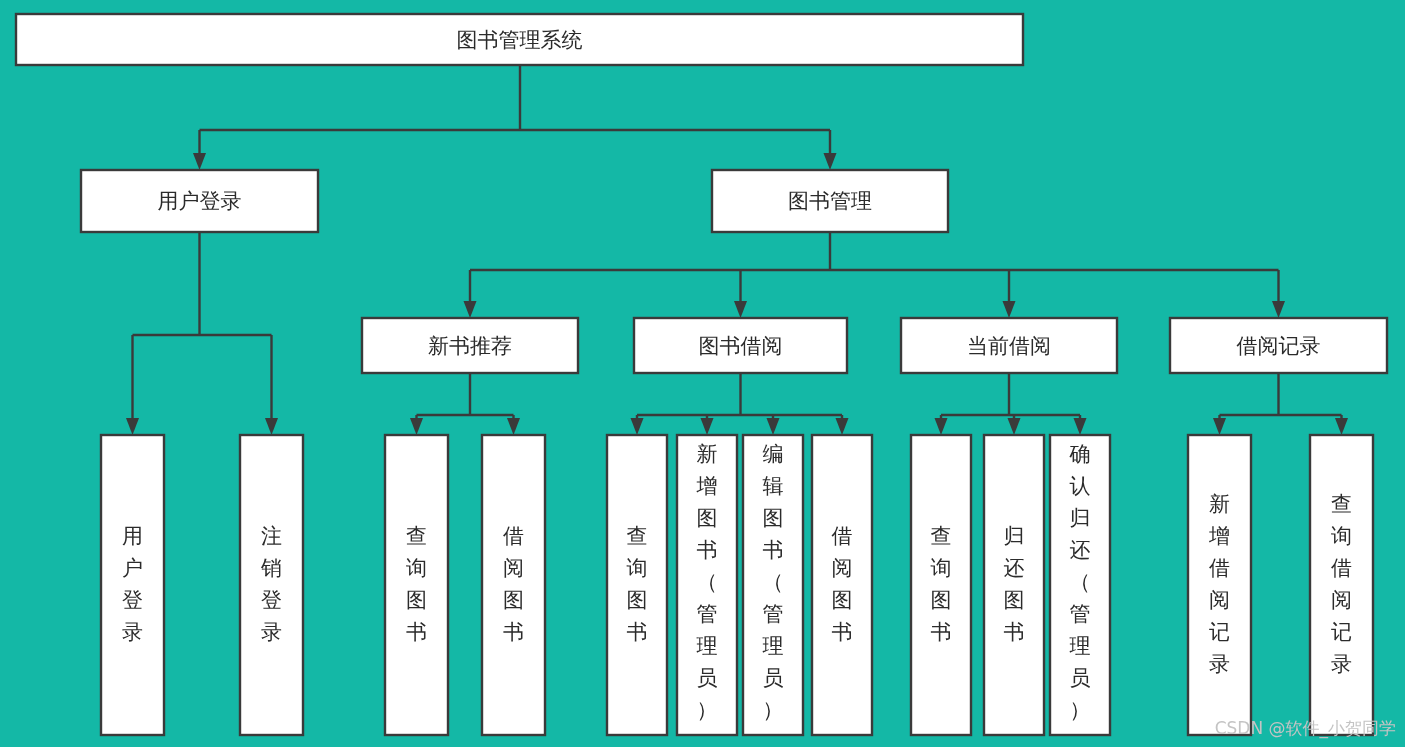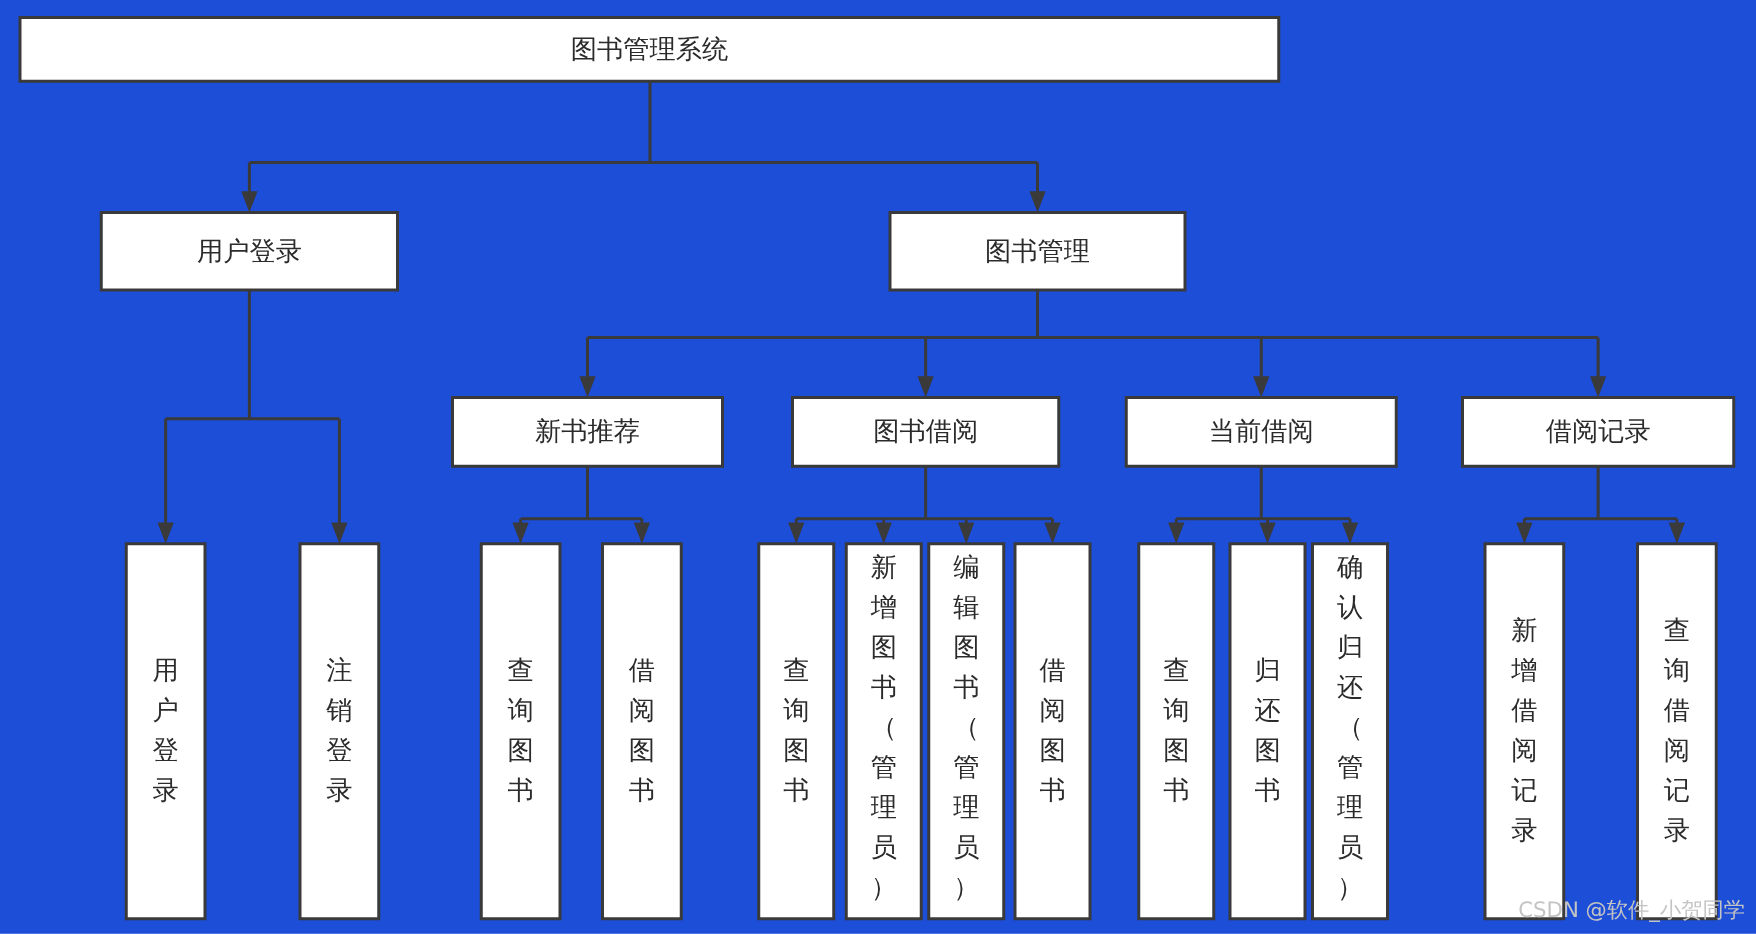--- a/index.html
+++ b/index.html
@@ -12,21 +12,21 @@
     width: 1405px;
     height: 747px;
     font-family: "DejaVu Sans", "Liberation Sans", sans-serif;
     overflow: hidden;
     position: relative;
   }
   #diagram-root {
     position: relative;
     width: 1405px;
     height: 747px;
-    background: #1d4ed8;
+    background: #14b8a6;
   }
   svg.diagram-canvas {
     position: absolute;
     left: 0;
     top: 0;
     width: 1405px;
     height: 747px;
     display: block;
   }
   .node-rect {

